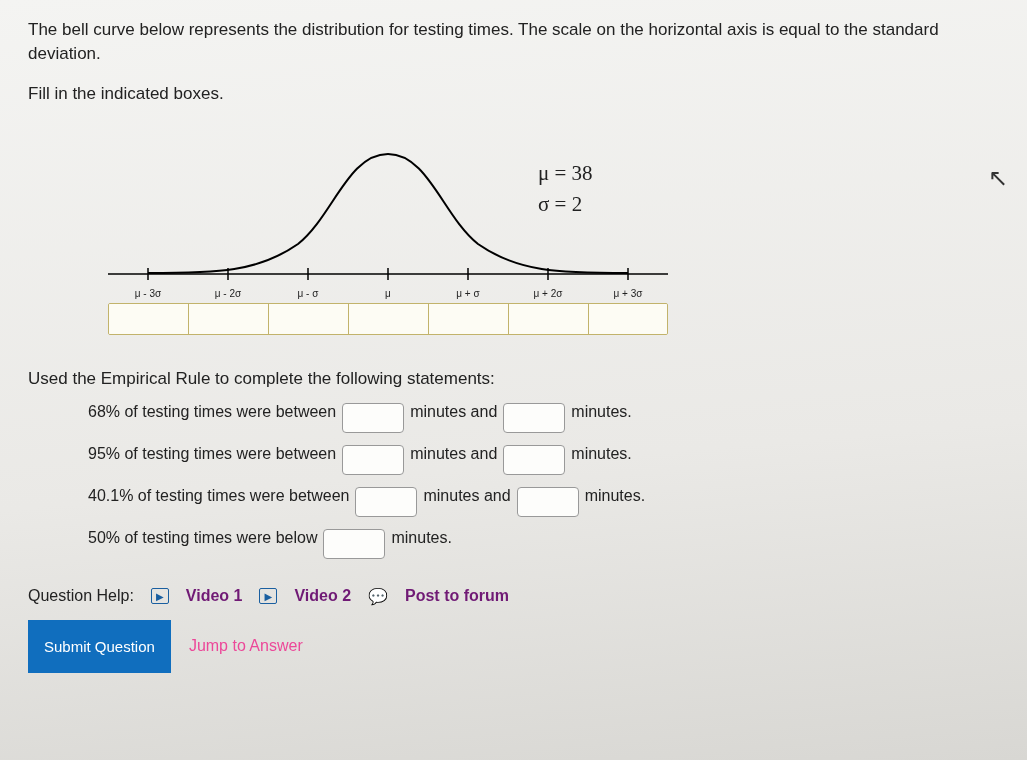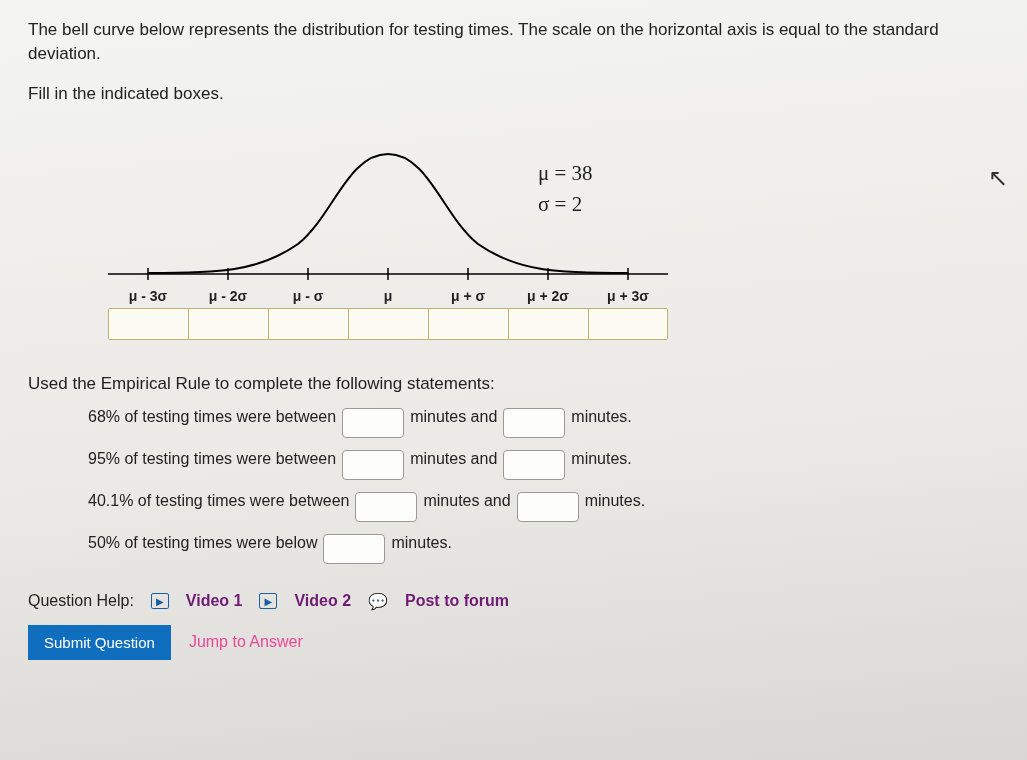--- a/index.html
+++ b/index.html
@@ -10,21 +10,21 @@
     background: linear-gradient(175deg, #f4f4f2 0%, #eae9e6 60%, #d8d7d3 100%);
     color: #222;
     width: 1027px;
     min-height: 760px;
   }
   .problem-text { font-size: 17px; line-height: 1.4; margin-bottom: 18px; }
   .instruction { font-size: 17px; margin-bottom: 30px; }
 
   .chart-wrap { position: relative; width: 560px; margin-left: 80px; }
   .curve-svg { display:block; }
-  .tick-row { display:flex; font-size:14px; margin-top:-6px;font-weight:bold; }
+  .tick-row { display:flex; font-size:10px; margin-top:-6px; }
   .tick-row div { width: 80px; text-align:center; }
   .tick-boxes { display:flex; border:1px solid #c2b36b; border-radius:2px; overflow:hidden; margin-top:4px; }
   .tick-boxes input {
     width: 80px; height: 30px; border: none; border-right:1px solid #c2b36b;
     background:#fdfcf4; text-align:center; font-size:14px;
   }
   .tick-boxes input:last-child { border-right:none; }
 
   .params {
     position:absolute; left: 430px; top: 24px;
@@ -45,21 +45,21 @@
   .play-icon {
     display:inline-flex; align-items:center; justify-content:center;
     width:18px; height:16px; border:1.5px solid #1a5fa0; border-radius:2px;
     color:#1a5fa0; font-size:10px;
   }
   .link { color:#701a75; cursor:pointer;font-weight:bold; }
   .chat-icon { color:#1a5fa0; font-size:16px; }
 
   .btn-row { margin-top:14px; display:flex; align-items:center; gap:18px;}
   .submit-btn {
-    background:#106ebe; color:#fff; border:none; padding:9px 16px;
+    background:#106ebe; color:#fff; border:none; padding:18px 16px;
     font-size:15px; cursor:pointer;
   }
   .jump-link { color:#ec4899; font-size:16px; cursor:pointer; }
 </style>
 </head>
 <body>
 
 <div class="problem-text">The bell curve below represents the distribution for testing times. The scale on the horizontal axis is equal to the standard deviation.</div>
 <div class="instruction">Fill in the indicated boxes.</div>
 

